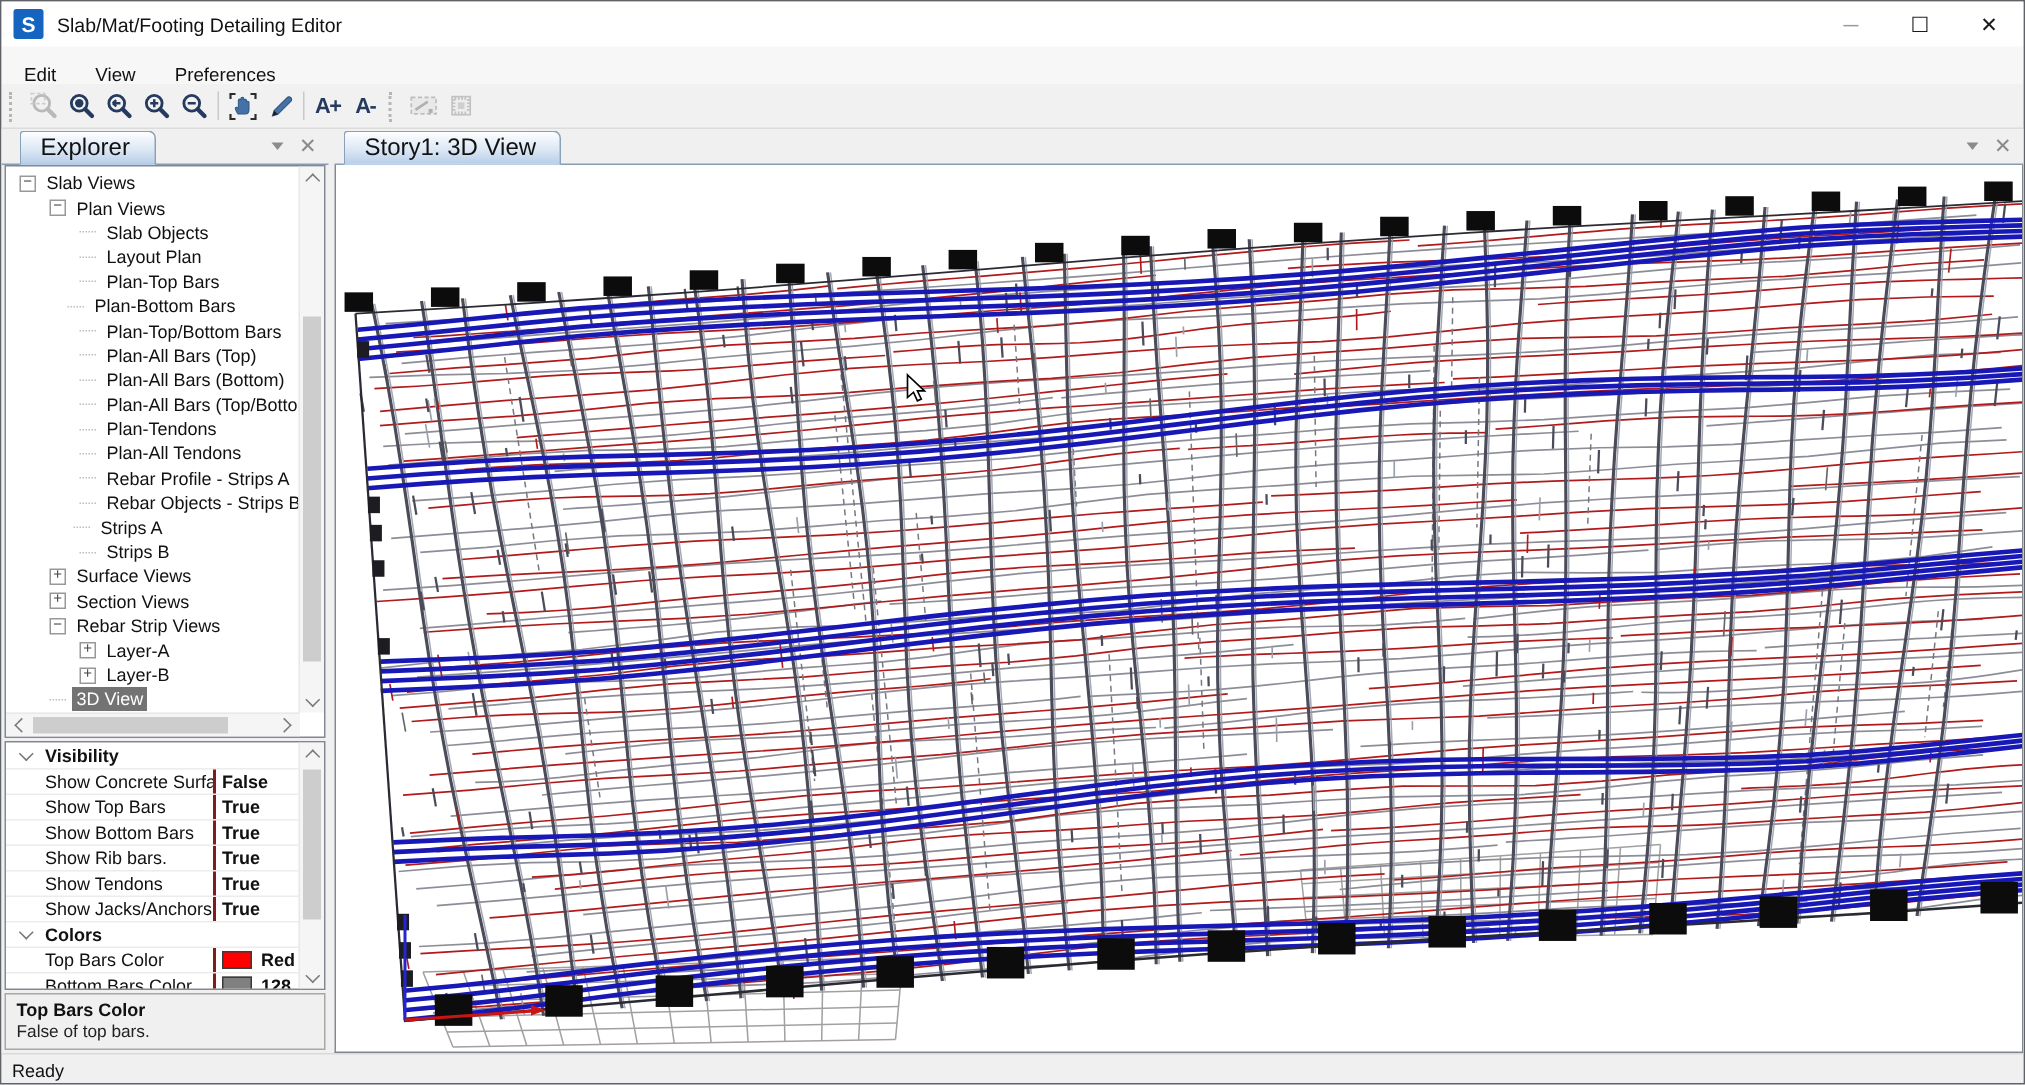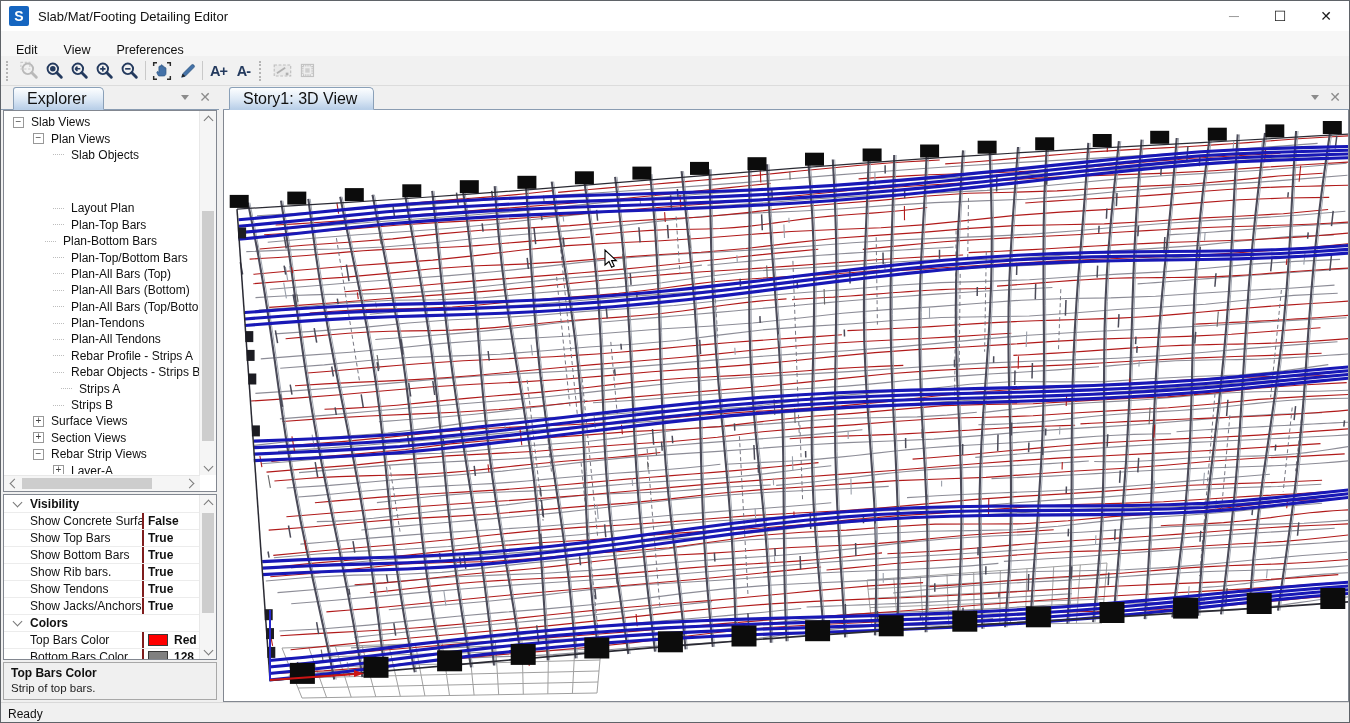--- a/index.html
+++ b/index.html
@@ -190,21 +190,21 @@
             <div class="tlabel">Slab Views</div>
           </div>
           <div class="trow" style="padding-left: 28px;">
             <div class="expander">−</div>
             <div class="tlabel">Plan Views</div>
           </div>
           <div class="trow" style="padding-left: 48px;">
             <div class="stub"></div>
             <div class="tlabel">Slab Objects</div>
           </div>
-          <div class="trow" style="padding-left: 48px; margin-top: 37px;">
+          <div class="trow" style="padding-left: 48px;">
             <div class="stub"></div>
             <div class="tlabel">Layout Plan</div>
           </div>
           <div class="trow" style="padding-left: 48px;">
             <div class="stub"></div>
             <div class="tlabel">Plan-Top Bars</div>
           </div>
           <div class="trow" style="padding-left: 40px;">
             <div class="stub"></div>
             <div class="tlabel">Plan-Bottom Bars</div>
@@ -234,21 +234,21 @@
             <div class="tlabel">Plan-All Tendons</div>
           </div>
           <div class="trow" style="padding-left: 48px;">
             <div class="stub"></div>
             <div class="tlabel">Rebar Profile - Strips A</div>
           </div>
           <div class="trow" style="padding-left: 48px;">
             <div class="stub"></div>
             <div class="tlabel">Rebar Objects - Strips B</div>
           </div>
-          <div class="trow" style="padding-left: 56px;">
+          <div class="trow" style="padding-left: 44px;">
             <div class="stub"></div>
             <div class="tlabel">Strips A</div>
           </div>
           <div class="trow" style="padding-left: 48px;">
             <div class="stub"></div>
             <div class="tlabel">Strips B</div>
           </div>
           <div class="trow" style="padding-left: 28px;">
             <div class="expander">+</div>
             <div class="tlabel">Surface Views</div>
@@ -371,21 +371,21 @@
           </div>
         <div class="vthumb" style="top:18px;height:100px;"></div>
         <div class="sb-btn" style="position:absolute;bottom:0;left:0;">
             <div class="chev down"></div>
           </div>
       </div>
     </div>
 
     <div class="descbox">
       <div class="desc-title">Top Bars Color</div>
-      <div class="desc-text">Strip of top bars.</div>
+      <div class="desc-text">False of top bars.</div>
     </div>
   </div>
 
   <div class="docarea">
     <div class="tabstrip">
       <div class="tab doc-tab">
         <span>Story1: 3D View</span>
       </div>
       <div class="strip-ctrls">
         <div class="dd-arrow"></div>

